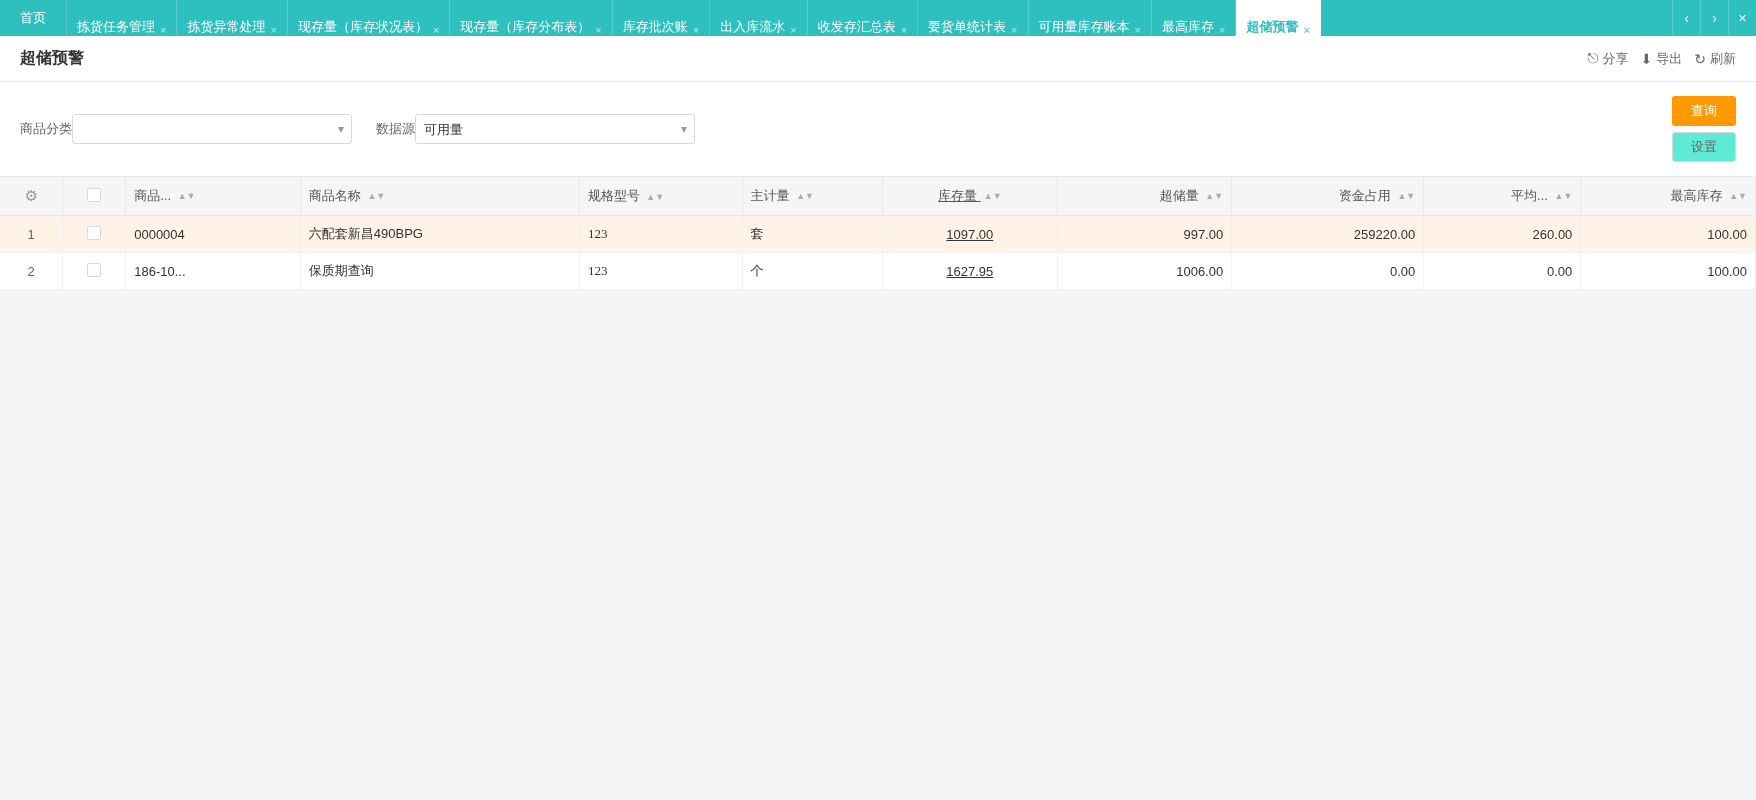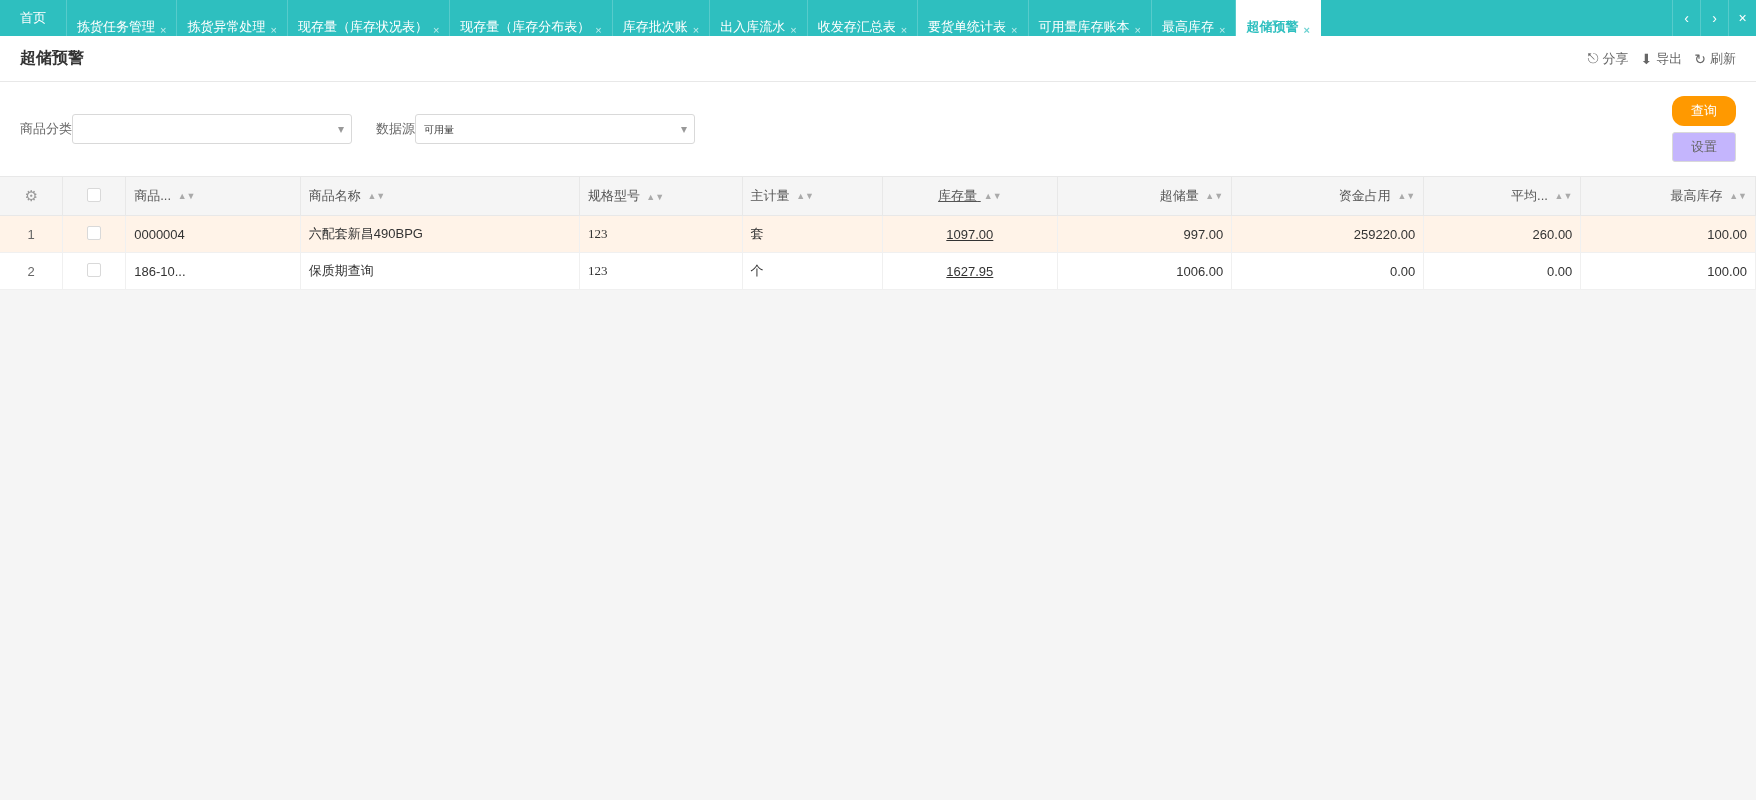--- a/index.html
+++ b/index.html
@@ -114,48 +114,48 @@
     }
     .filter-select {
       width: 280px;
       height: 30px;
       border: 1px solid #d9d9d9;
       border-radius: 3px;
       padding: 0 30px 0 8px;
       appearance: none;
       background: #fff;
       cursor: pointer;
-      font-size: 10px;
+      font-size: 13px;
       color: #333;
       position: relative;
     }
     .filter-select-wrapper {
       position: relative;
       display: inline-block;
     }
     .filter-select-wrapper .chevron {
       position: absolute;
       right: 8px;
       top: 50%;
       transform: translateY(-50%);
       color: #999;
       pointer-events: none;
       font-size: 12px;
     }
     .btn-query {
       background: #f90;
       color: #fff;
       border: none;
-      border-radius: 12px;
+      border-radius: 3px;
       padding: 6px 18px;
       cursor: pointer;
       font-size: 13px;
     }
     .btn-settings {
-      background: #c4b5fd;
+      background: #5eead4;
       color: #666;
       border: 1px solid #d9d9d9;
       border-radius: 3px;
       padding: 5px 18px;
       cursor: pointer;
       font-size: 13px;
       margin-left: auto;
     }
 
     

